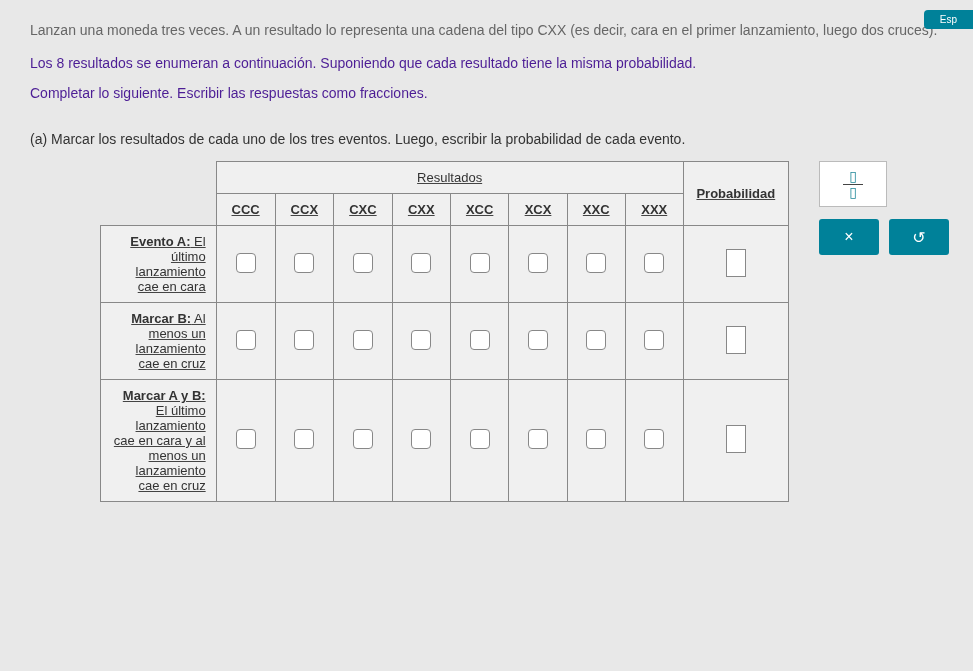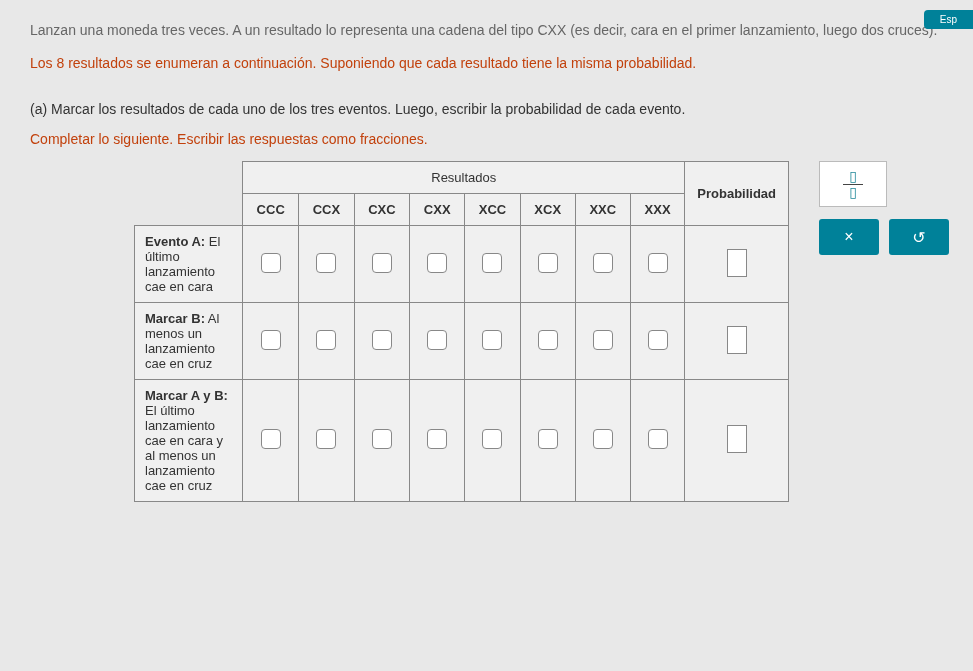--- a/index.html
+++ b/index.html
@@ -25,45 +25,46 @@
     padding: 20px 24px 0 30px;
   }
   .intro {
     font-size: 14px;
     color: #666;
     line-height: 1.5;
     margin-bottom: 14px;
   }
   .sub {
     font-size: 14px;
-    color: #c2410c;
+    color: #4c1d95;
     margin-bottom: 14px;
   }
   .main-area {
     display: flex;
     gap: 20px;
     align-items: flex-start;
   }
   table {
     border-collapse: collapse;
-    margin-left: 104px;
+    margin-left: 70px;
+    text-decoration: underline;
   }
   th, td {
     border: 1px solid #888;
     padding: 8px 10px;
     text-align: center;
     font-size: 13px;
     color: #333;
     background: #f0f0f0;
   }
   th.results-head {
     font-weight: normal;
   }
   td.label-cell {
-    text-align: left;
+    text-align: right;
     width: 120px;
     font-size: 13px;
     vertical-align: middle;
     background: #f0f0f0;
   }
   td.label-cell b { font-weight: bold; }
   td.chk {
     width: 48px;
     height: 40px;
   }
@@ -117,22 +118,22 @@
   }
 </style>
 </head>
 <body>
 
 <div class="corner-badge">Esp</div>
 
 <div class="content">
   <div class="intro">Lanzan una moneda tres veces. A un resultado lo representa una cadena del tipo CXX (es decir, cara en el primer lanzamiento, luego dos cruces).</div>
   <div class="sub">Los 8 resultados se enumeran a continuación. Suponiendo que cada resultado tiene la misma probabilidad.</div>
+  <div class="sub">Completar lo siguiente. Escribir las respuestas como fracciones.</div>
   <div class="sub" style="margin-top:30px;color:#333">(a) Marcar los resultados de cada uno de los tres eventos. Luego, escribir la probabilidad de cada evento.</div>
-  <div class="sub">Completar lo siguiente. Escribir las respuestas como fracciones.</div>
 
   <div class="main-area">
     <table>
       <tbody>
           <tr>
         <th rowspan="2" style="border:none;background:transparent"></th>
         <th colspan="8" class="results-head">Resultados</th>
         <th rowspan="2">Probabilidad</th>
       </tr>
       <tr id="col-row">

